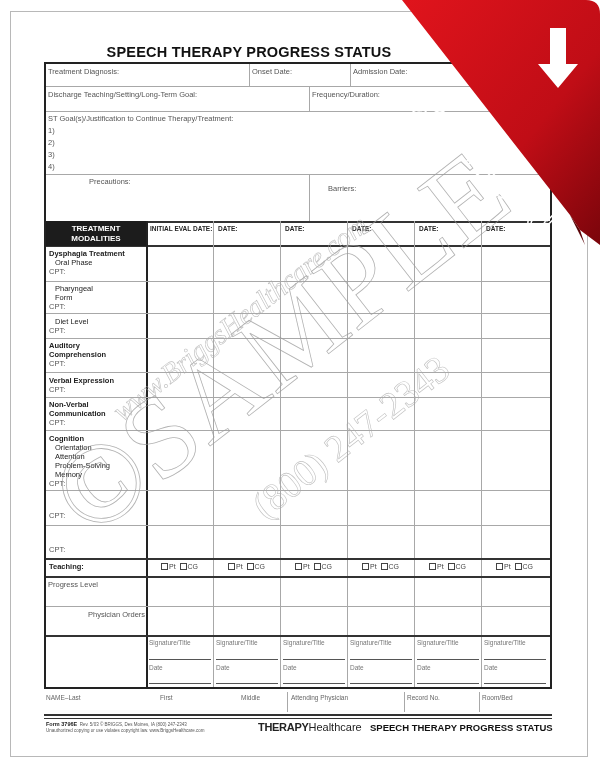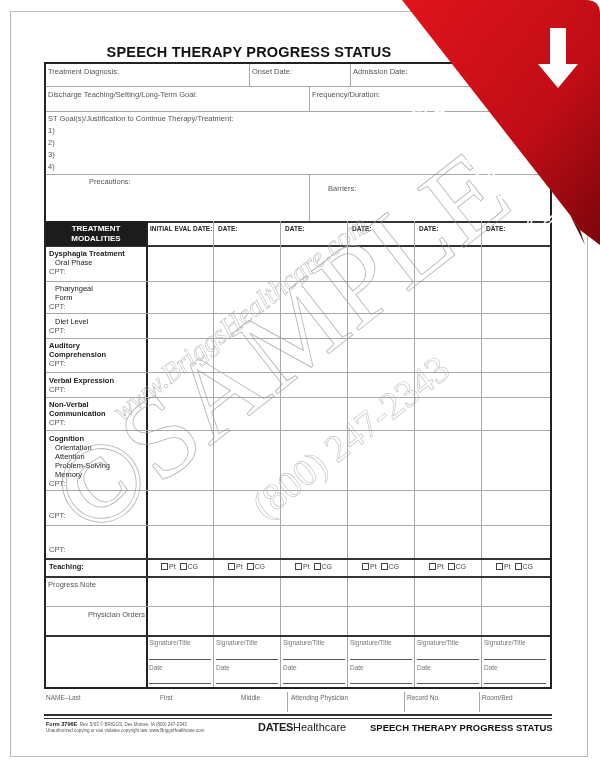--- a/index.html
+++ b/index.html
@@ -140,21 +140,21 @@
   <div class="mod-cell cpt" style="top:481px;">CPT:</div>
 
   <div class="mod-cell mod-name" style="top:498px;">Teaching:</div>
   <div class="teach" style="left:100px;top:499px;"><span class="box"></span><span>Pt</span>&nbsp;&nbsp;<span class="box"></span><span>CG</span></div>
   <div class="teach" style="left:167px;top:499px;"><span class="box"></span><span>Pt</span>&nbsp;&nbsp;<span class="box"></span><span>CG</span></div>
   <div class="teach" style="left:234px;top:499px;"><span class="box"></span><span>Pt</span>&nbsp;&nbsp;<span class="box"></span><span>CG</span></div>
   <div class="teach" style="left:301px;top:499px;"><span class="box"></span><span>Pt</span>&nbsp;&nbsp;<span class="box"></span><span>CG</span></div>
   <div class="teach" style="left:368px;top:499px;"><span class="box"></span><span>Pt</span>&nbsp;&nbsp;<span class="box"></span><span>CG</span></div>
   <div class="teach" style="left:435px;top:499px;"><span class="box"></span><span>Pt</span>&nbsp;&nbsp;<span class="box"></span><span>CG</span></div>
 
-  <div class="lbl" style="left:2px;top:516px;">Progress Note</div>
+  <div class="lbl" style="left:2px;top:516px;">Progress Level</div>
   <div class="lbl" style="left:2px;top:546px;margin-left:40px;">Physician Orders</div>
 
 
   <div class="lbl" style="left:103px;top:575px;font-size:6.5px;color:#777;">Signature/Title</div>
   <div class="lbl" style="left:170px;top:575px;font-size:6.5px;color:#777;">Signature/Title</div>
   <div class="lbl" style="left:237px;top:575px;font-size:6.5px;color:#777;">Signature/Title</div>
   <div class="lbl" style="left:304px;top:575px;font-size:6.5px;color:#777;">Signature/Title</div>
   <div class="lbl" style="left:371px;top:575px;font-size:6.5px;color:#777;">Signature/Title</div>
   <div class="lbl" style="left:438px;top:575px;font-size:6.5px;color:#777;">Signature/Title</div>
 
@@ -192,21 +192,21 @@
   <div class="lbl" style="left:482px;top:694px;font-size:6.5px;color:#666;">Room/Bed</div>
 </div>
 
 <div class="abs" style="left:44px;top:714px;width:508px;border-top:2px solid #333;"></div>
 <div class="abs" style="left:44px;top:718px;width:508px;border-top:1px solid #333;"></div>
 
 <div class="footer-small">
   <div><b style="font-size:5.5px;color:#222;">Form 3796E</b>&nbsp; <span>Rev. 5/03  © BRIGGS, Des Moines, IA  (800) 247-2343</span></div>
   <div>Unauthorized copying or use violates copyright law.  www.BriggsHealthcare.com</div>
 </div>
-<div class="briggs"><b>DATES</b><span>Healthcare</span></div>
+<div class="briggs"><b>THERAPY</b><span>Healthcare</span></div>
 <div class="foot-title">SPEECH THERAPY PROGRESS STATUS</div>
 
 <svg class="watermark" style="left:0;top:0;" width="600" height="771" viewBox="0 0 600 771">
   <g transform="translate(90,540) rotate(-38)" fill="none" stroke="#999" stroke-width="0.8" opacity="0.75">
     <text x="0" y="0" font-family="Liberation Serif, serif" font-size="115">©SAMPLE</text>
   </g>
   <g transform="translate(122,422) rotate(-38)" fill="none" stroke="#aaa" stroke-width="0.6" opacity="0.75">
     <text x="0" y="0" font-family="Liberation Serif, serif" font-size="28" font-style="italic">www.BriggsHealthcare.com</text>
   </g>
   <g transform="translate(265,520) rotate(-38)" fill="none" stroke="#aaa" stroke-width="0.6" opacity="0.75">

